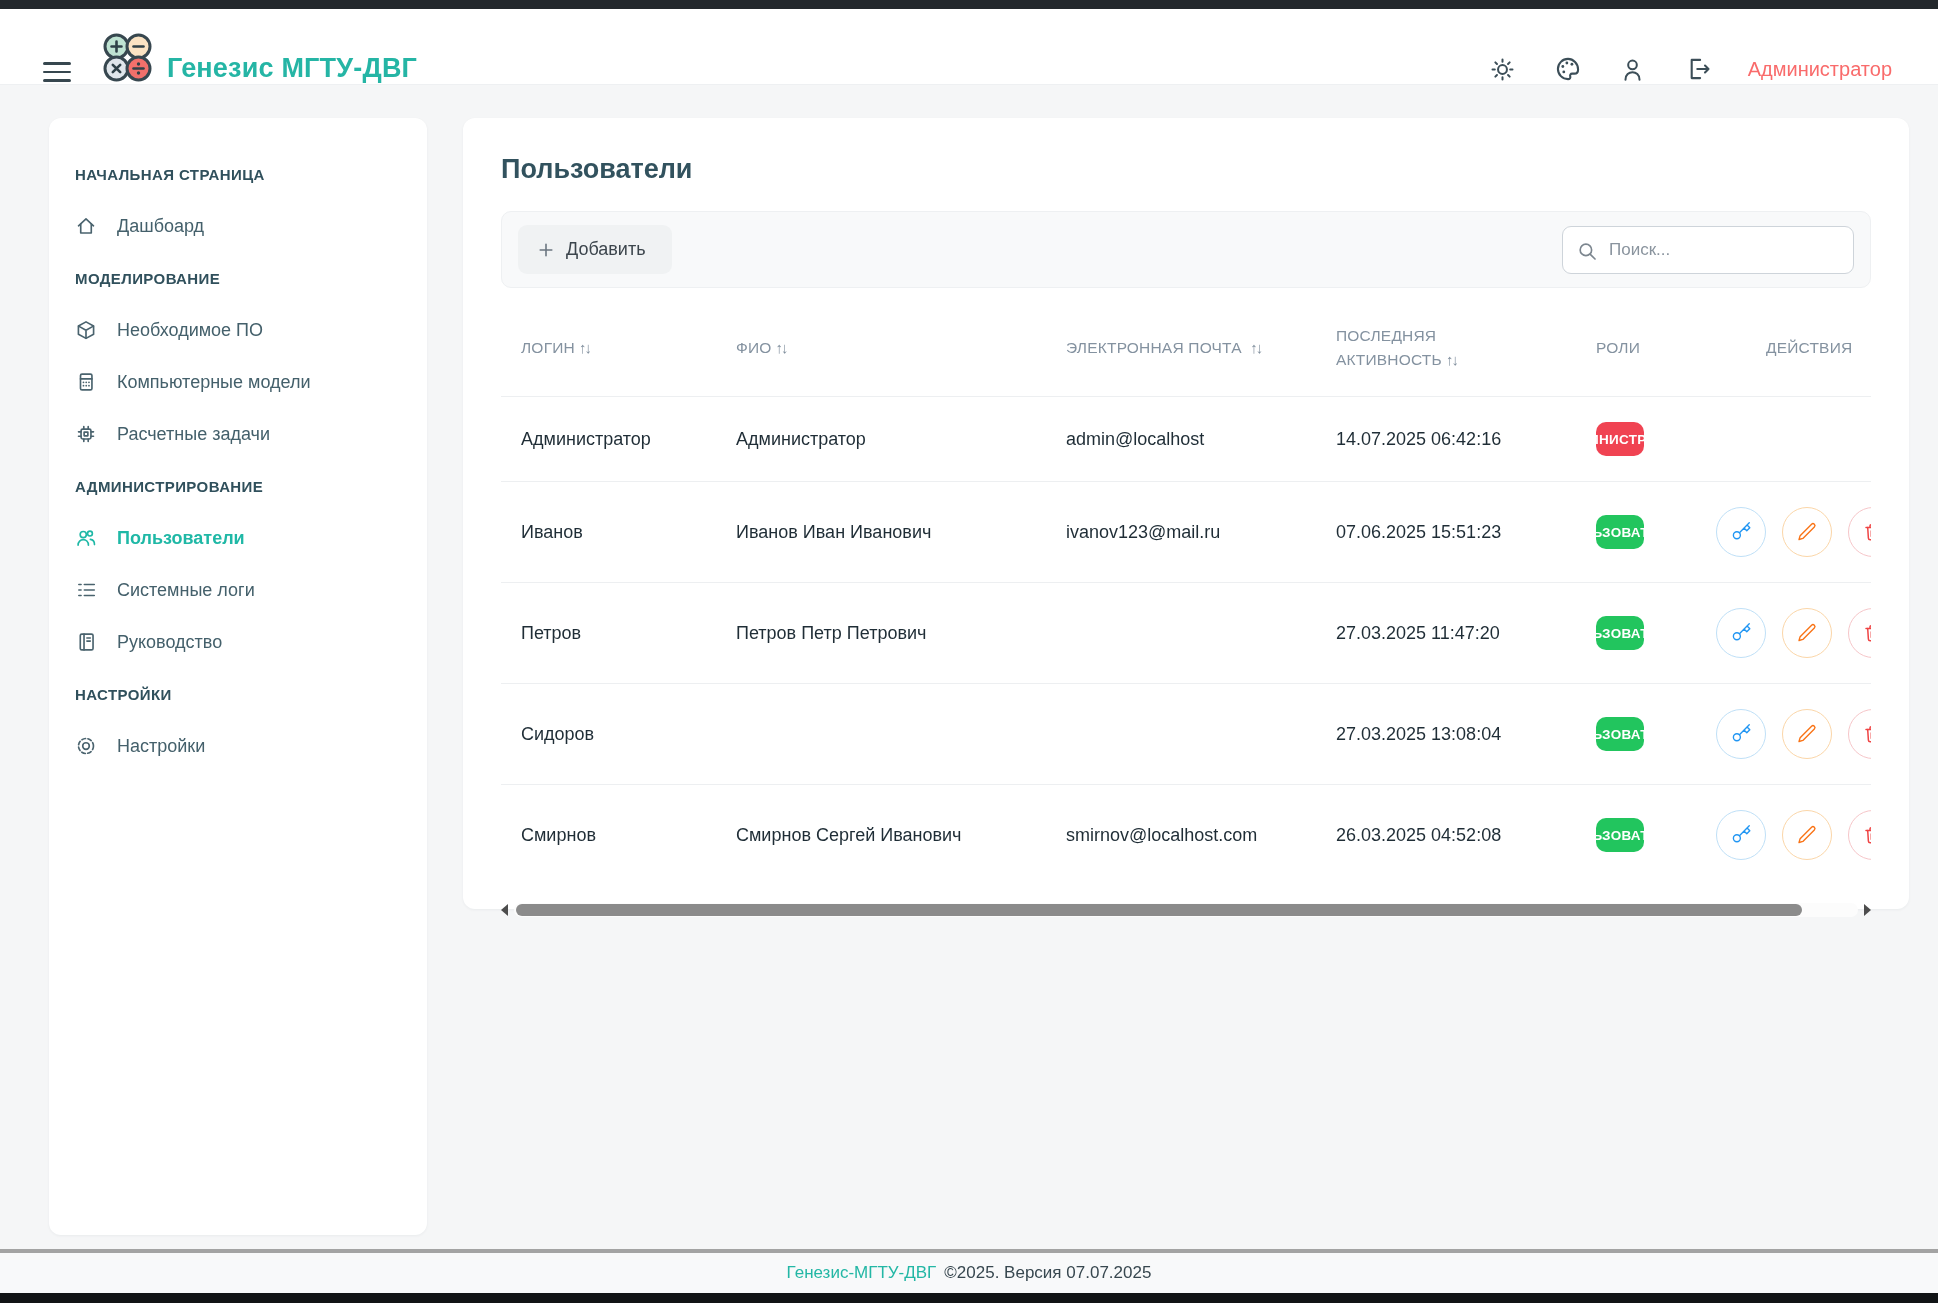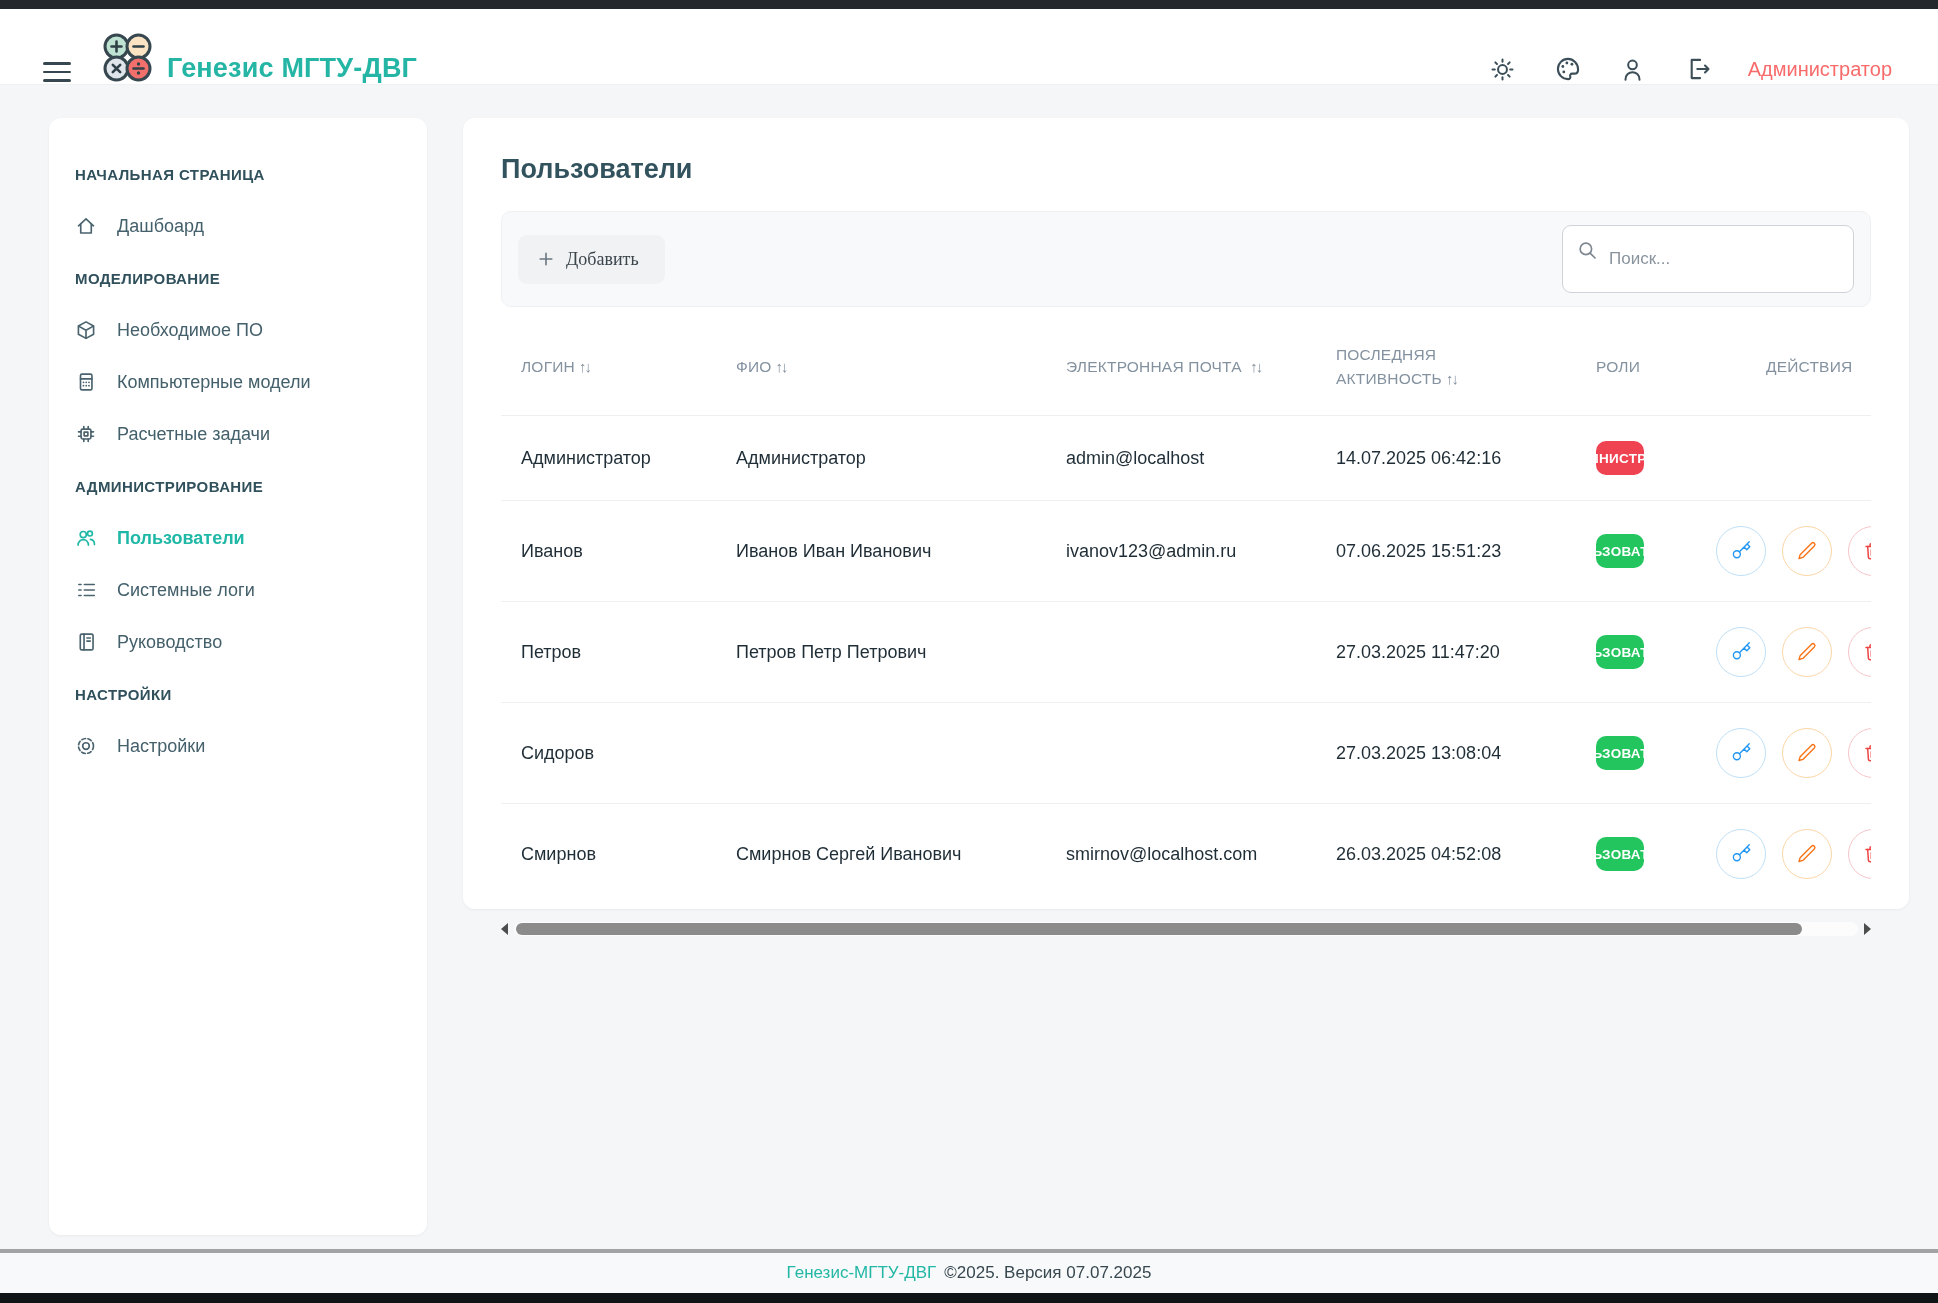--- a/index.html
+++ b/index.html
@@ -50,27 +50,27 @@
   }
   h1.page-title { font-size:27px; font-weight:bold; color:#32525e; margin-bottom:26px; }
 
   .toolbar {
     background:#f8f9fa; border:1px solid #eef0f2; border-radius:10px;
     padding:13px 16px; display:flex; align-items:center; justify-content:space-between;
   }
   .btn-add {
     display:flex; align-items:center; gap:10px; background:#f0f2f3; border:none; border-radius:9px;
     padding:14px 26px 14px 18px; font-size:18px; color:#3c454c; cursor:pointer;
-    font-family:Liberation Serif, serif;
+    font-family:Liberation Sans, sans-serif;
   }
   .btn-add .plus { width:20px; height:20px; color:#6b7680; display:flex; }
   .search-wrap { position:relative; width:292px; }
   .search-wrap .mag { position:absolute; left:14px; top:14px; width:22px; height:22px; color:#7c868f; }
   .search-input {
-    width:100%; height:68px; border:1px solid #ced4da; border-radius:9px; background:#fff;
+    width:100%; height:48px; border:1px solid #ced4da; border-radius:9px; background:#fff;
     padding:0 14px 0 46px; font-size:17px; color:#33424c; outline:none;
     font-family:"Liberation Sans", sans-serif;
   }
   .search-input::placeholder { color:#8a949e; }
 
   .table-clip { overflow:hidden; margin-top:12px; }
   table.users { border-collapse:collapse; table-layout:fixed; width:1430px; }
   col.c-login{width:215px} col.c-fio{width:330px} col.c-email{width:270px}
   col.c-act{width:260px} col.c-roles{width:120px} col.c-actions{width:235px}
   th {
@@ -315,21 +315,21 @@
             <td>
               <span class="badge" style="background-color: rgb(240, 67, 82);">
                   <span>АДМИНИСТРАТОР</span>
                 </span>
             </td>
             <td></td>
           </tr>
           <tr>
             <td>Иванов</td>
             <td>Иванов Иван Иванович</td>
-            <td>ivanov123@admin.ru</td>
+            <td>ivanov123@mail.ru</td>
             <td>07.06.2025 15:51:23</td>
             <td>
               <span class="badge" style="background-color: rgb(34, 197, 94);">
                   <span>ПОЛЬЗОВАТЕЛЬ</span>
                 </span>
             </td>
             <td>
               <div class="actions">
                 <button class="act key">
                     <svg class="icon" viewBox="0 0 24 24">

